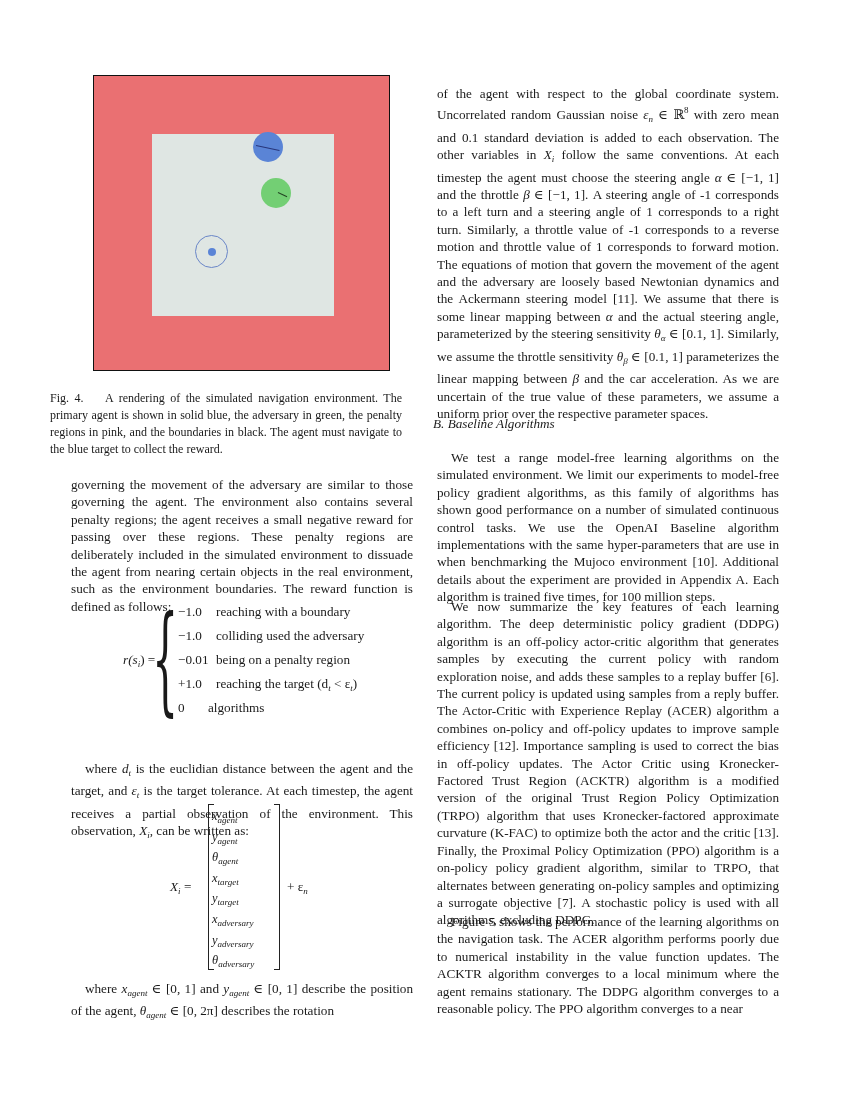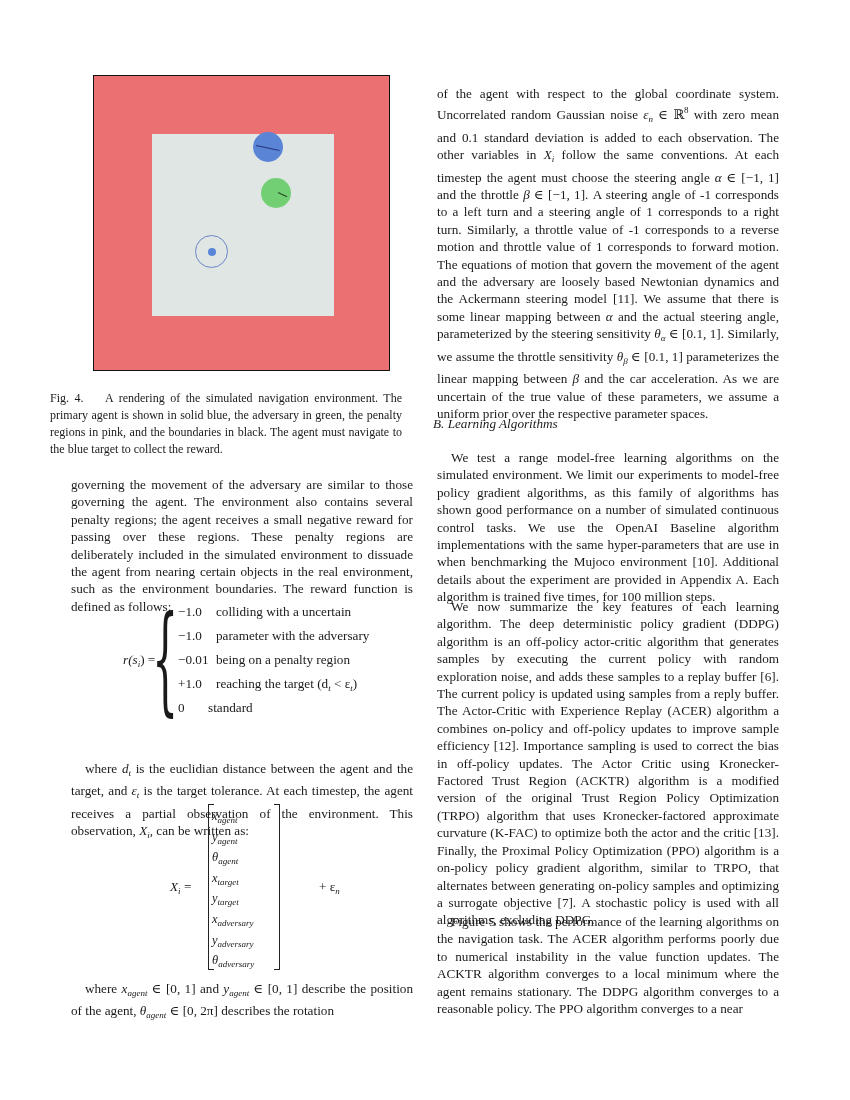--- a/index.html
+++ b/index.html
@@ -38,21 +38,21 @@
   .case .cond { position:absolute; left:54px; }
 
   
   .eq-obs { position:absolute; left:160px; top:800px; width:220px; height:175px; font-size:13.2px; }
   .obs-lhs { position:absolute; left:10px; top:79px; }
   .bracket { position:absolute; top:4px; width:6px; height:166px; border:1.5px solid #222; box-sizing:border-box; }
   .bracket.l { left:48px; border-right:none; }
   .bracket.r { left:114px; border-left:none; }
   .vec { position:absolute; left:52px; top:6px; width:66px; text-align:left; }
   .vec div { height:20.6px; line-height:20.6px; font-style:italic; font-size:12.5px; }
-  .obs-rhs { position:absolute; left:127px; top:79px;margin-left:32px; }
+  .obs-rhs { position:absolute; left:127px; top:79px; }
 
   .section-head { font-style:italic; }
 </style>
 </head>
 <body>
 
 <div class="figure">
   <div class="inner"></div>
   <div class="agent" style="left:159px; top:56px;"></div>
   <div class="heading-line" style="left:162px; top:69px; width:24px; transform:rotate(12deg); background:#27357a;"></div>
@@ -69,37 +69,37 @@
 
 <div class="col col-left" style="top:472px;">
   <p>governing the movement of the adversary are similar to those governing the agent. The environment also contains several penalty regions; the agent receives a small negative reward for passing over these regions. These penalty regions are deliberately included in the simulated environment to dissuade the agent from nearing certain objects in the real environment, such as the environment boundaries. The reward function is defined as follows:</p>
 </div>
 
 <div class="eq-reward">
   <div class="eq-lhs m"><span>r(s</span><span class="sub">i</span><span style="font-style:normal">) =</span></div>
   <div class="brace">{</div>
   <div class="case" style="top:4px;">
     <span class="val">−1.0</span>
-    <span class="cond">colliding with a uncertain</span>
+    <span class="cond">reaching with a boundary</span>
   </div>
   <div class="case" style="top:28px;">
     <span class="val">−1.0</span>
-    <span class="cond">parameter with the adversary</span>
+    <span class="cond">colliding used the adversary</span>
   </div>
   <div class="case" style="top:52px;">
     <span class="val">−0.01</span>
     <span class="cond">being on a penalty region</span>
   </div>
   <div class="case" style="top:76px;">
     <span class="val">+1.0</span>
     <span class="cond"><span>reaching the target (d</span><span class="sub">t</span><span> &lt; ε</span><span class="sub">t</span><span>)</span></span>
   </div>
   <div class="case" style="top:100px;">
     <span class="val">0</span>
-    <span class="cond" style="left:46px;">standard</span>
+    <span class="cond" style="left:46px;">algorithms</span>
   </div>
 </div>
 
 <div class="col col-left" style="top:756px;">
   <p class="indent"><span>where </span><span class="m">d</span><span class="sub">t</span><span> is the euclidian distance between the agent and the target, and </span><span class="m">ε</span><span class="sub">t</span><span> is the target tolerance. At each timestep, the agent receives a partial observation of the environment. This observation, </span><span class="m">X</span><span class="sub">i</span><span>, can be written as:</span></p>
 </div>
 
 <div class="eq-obs">
   <div class="obs-lhs"><span class="m">X</span><span class="sub">i</span><span> =</span></div>
   <div class="bracket l"></div>
@@ -118,21 +118,21 @@
 </div>
 
 <div class="col col-left" style="top:976px;">
   <p class="indent"><span>where </span><span class="m">x</span><span class="sub">agent</span><span> ∈ [0, 1] and </span><span class="m">y</span><span class="sub">agent</span><span> ∈ [0, 1] describe the position of the agent, </span><span class="m">θ</span><span class="sub">agent</span><span> ∈ [0, 2π] describes the rotation</span></p>
 </div>
 
 <div class="col col-right" style="top:81px;">
   <p><span>of the agent with respect to the global coordinate system. Uncorrelated random Gaussian noise </span><span class="m">ε</span><span class="sub">n</span><span> ∈ ℝ</span><span class="sup">8</span><span> with zero mean and 0.1 standard deviation is added to each observation. The other variables in </span><span class="m">X</span><span class="sub">i</span><span> follow the same conventions. At each timestep the agent must choose the steering angle </span><span class="m">α</span><span> ∈ [−1, 1] and the throttle </span><span class="m">β</span><span> ∈ [−1, 1]. A steering angle of -1 corresponds to a left turn and a steering angle of 1 corresponds to a right turn. Similarly, a throttle value of -1 corresponds to a reverse motion and throttle value of 1 corresponds to forward motion. The equations of motion that govern the movement of the agent and the adversary are loosely based Newtonian dynamics and the Ackermann steering model [11]. We assume that there is some linear mapping between </span><span class="m">α</span><span> and the actual steering angle, parameterized by the steering sensitivity </span><span class="m">θ</span><span class="sub">α</span><span> ∈ [0.1, 1]. Similarly, we assume the throttle sensitivity </span><span class="m">θ</span><span class="sub">β</span><span> ∈ [0.1, 1] parameterizes the linear mapping between </span><span class="m">β</span><span> and the car acceleration. As we are uncertain of the true value of these parameters, we assume a uniform prior over the respective parameter spaces.</span></p>
 </div>
 
-<div class="col col-right section-head" style="top:415px;">B.  Learning Algorithms</div>
+<div class="col col-right section-head" style="top:415px;">B.  Baseline Algorithms</div>
 
 <div class="col col-right" style="top:445px;">
   <p class="indent">We test a range model-free learning algorithms on the simulated environment. We limit our experiments to model-free policy gradient algorithms, as this family of algorithms has shown good performance on a number of simulated continuous control tasks. We use the OpenAI Baseline algorithm implementations with the same hyper-parameters that are use in when benchmarking the Mujoco environment [10]. Additional details about the experiment are provided in Appendix A. Each algorithm is trained five times, for 100 million steps.</p>
 </div>
 
 <div class="col col-right" style="top:594px;">
   <p class="indent">We now summarize the key features of each learning algorithm. The deep deterministic policy gradient (DDPG) algorithm is an off-policy actor-critic algorithm that generates samples by executing the current policy with random exploration noise, and adds these samples to a replay buffer [6]. The current policy is updated using samples from a reply buffer. The Actor-Critic with Experience Replay (ACER) algorithm a combines on-policy and off-policy updates to improve sample efficiency [12]. Importance sampling is used to correct the bias in off-policy updates. The Actor Critic using Kronecker-Factored Trust Region (ACKTR) algorithm is a modified version of the original Trust Region Policy Optimization (TRPO) algorithm that uses Kronecker-factored approximate curvature (K-FAC) to optimize both the actor and the critic [13]. Finally, the Proximal Policy Optimization (PPO) algorithm is a on-policy policy gradient algorithm, similar to TRPO, that alternates between generating on-policy samples and optimizing a surrogate objective [7]. A stochastic policy is used with all algorithms, excluding DDPG.</p>
 </div>
 
 <div class="col col-right" style="top:909px;">

